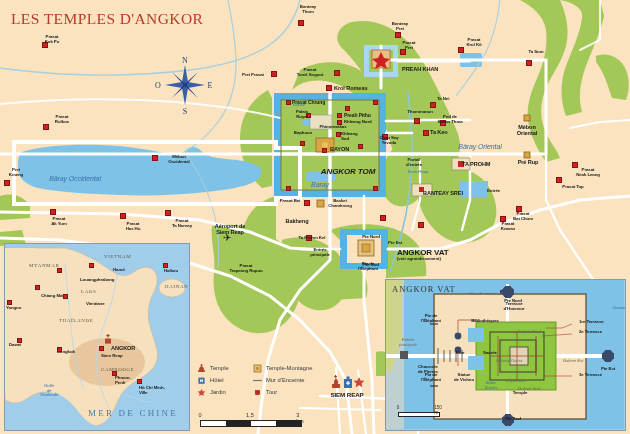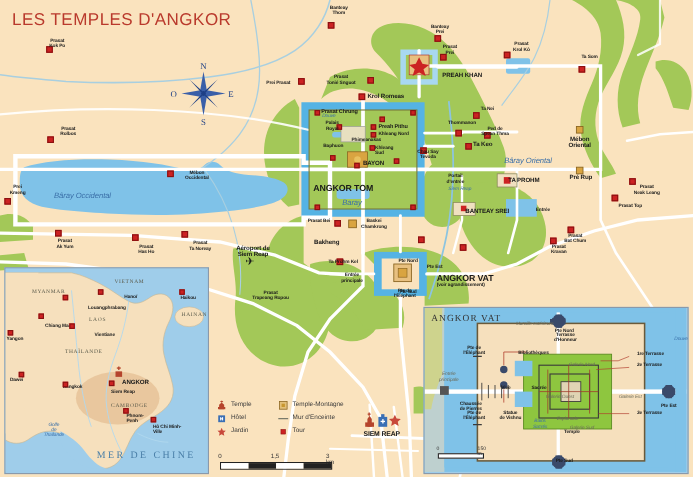--- a/index.html
+++ b/index.html
@@ -8,21 +8,21 @@
   #map{position:relative;width:630px;height:434px;overflow:hidden;background:#fae3be;}
   #map svg.layer{position:absolute;left:0;top:0;width:630px;height:434px;}
   .lbl{position:absolute;font-family:"Liberation Sans",sans-serif;font-weight:bold;color:#1a1a1a;line-height:1.05;white-space:nowrap;letter-spacing:-.1px;}
   .lbl.c{text-align:center;transform:translateX(-50%);}
   .s5{font-size:4.4px;}
   .s55{font-size:5px;}
   .s6{font-size:5.6px;}
   .s65{font-size:6.2px;}
   .s7{font-size:7px;}
   .s8{font-size:8px;}
-  .title{position:absolute;left:11px;top:10px;font-size:15.5px;color:#b9392c;font-weight:normal;letter-spacing:.4px;font-family:Liberation Sans, sans-serif;}
+  .title{position:absolute;left:11px;top:10px;font-size:15.5px;color:#b9392c;font-weight:normal;letter-spacing:.4px;font-family:Liberation Serif, serif;}
   .water-lbl{font-style:italic;font-weight:normal;color:#3a6fa8;}
   .road-lbl{font-weight:normal;font-style:italic;color:#6b6b5a;}
   .sq{position:absolute;width:4px;height:4px;background:#cc2222;border:.5px solid #8a1111;}
   .sq.sm{width:3px;height:3px;}
   .compass{position:absolute;}
   .inset{position:absolute;box-sizing:border-box;}
   #inset-sea{left:4px;top:243px;width:186px;height:188px;border:1.5px solid #8a99aa;background:#9fcdea;}
   #inset-av{left:385px;top:279px;width:241px;height:152px;border:1.5px solid #8a99aa;background:#9fcdea;}
   .inset-title{position:absolute;font-family:"Liberation Serif",serif;font-size:8.5px;color:#333;letter-spacing:1px;}
   .legend{position:absolute;left:196px;top:362px;font-size:5.6px;color:#333;}
@@ -282,21 +282,21 @@
       <div class="lbl s6 " style="left: 402px; top: 67px;">PREAH KHAN</div>
       <div class="lbl s6 " style="left: 334px; top: 86px;">Krol Romeas</div>
       <div class="lbl s55 " style="left: 292px; top: 100px;">Prasat Chrung</div>
       <div class="lbl s5 c" style="left: 302px; top: 110px;">Palais<br>Royal</div>
       <div class="lbl s55 " style="left: 344px; top: 113px;">Preah Pithu</div>
       <div class="lbl s5 " style="left: 344px; top: 120px;">Khleang Nord</div>
       <div class="lbl s5 " style="left: 341px; top: 132px;">Khleang<br>Sud</div>
       <div class="lbl s5 c" style="left: 333px; top: 125px;">Phimeanakas</div>
       <div class="lbl s5 c" style="left: 303px; top: 131px;">Baphuon</div>
       <div class="lbl s6 " style="left: 330px; top: 147px;">BAYON</div>
-      <div class="lbl s8 c" style="left: 312px; top: 168px;">ANGKOR TOM</div>
+      <div class="lbl s8 c" style="left: 348px; top: 168px; font-style: italic;">ANGKOR TOM</div>
       <div class="lbl s5 " style="left: 437px; top: 97px;">Ta Nei</div>
       <div class="lbl s5 c" style="left: 420px; top: 110px;">Thommanon</div>
       <div class="lbl s5 c" style="left: 450px; top: 115px;">Ped de<br>Spean Thma</div>
       <div class="lbl s6 " style="left: 430px; top: 130px;">Ta Keo</div>
       <div class="lbl s5 c" style="left: 389px; top: 136px;">Chau Say<br>Tevoda</div>
       <div class="lbl s6 c" style="left: 527px; top: 125px;">Mébon<br>Oriental</div>
       <div class="lbl s6 c" style="left: 528px; top: 160px;">Pré Rup</div>
       <div class="lbl s6 " style="left: 462px; top: 162px;">TA PROHM</div>
       <div class="lbl s6 " style="left: 423px; top: 191px;">BANTEAY SREI</div>
       <div class="lbl s5 " style="left: 487px; top: 189px;">Entrée</div>

